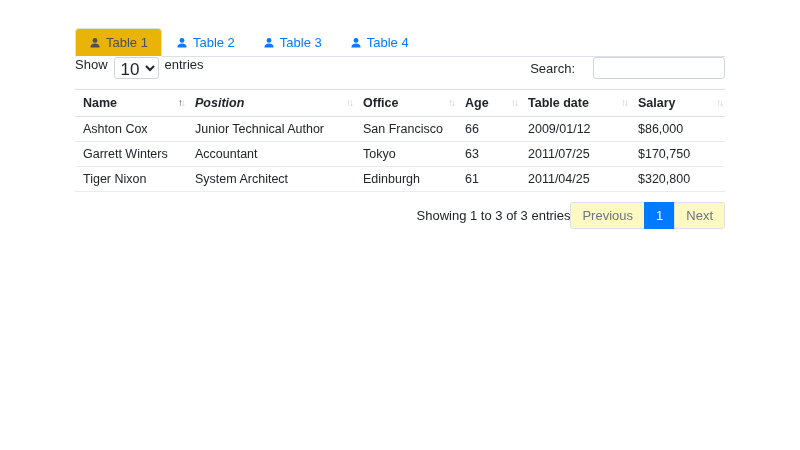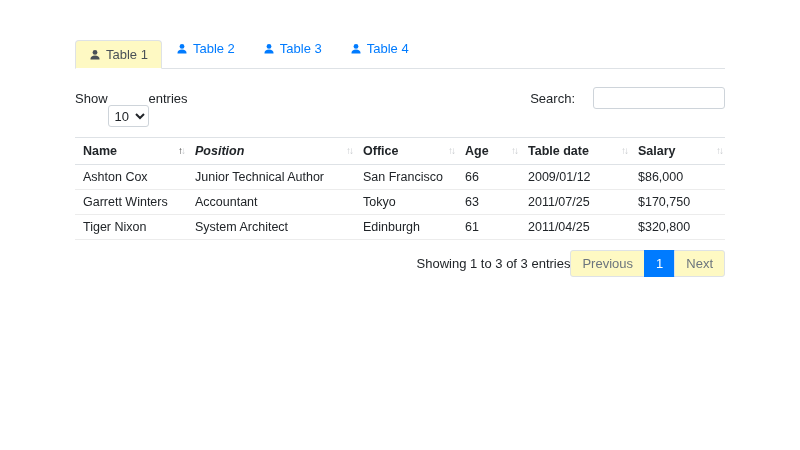--- a/index.html
+++ b/index.html
@@ -29,52 +29,50 @@
     padding: 6px 13px;
     margin-bottom: -1px;
     color: #007bff;
     cursor: pointer;
     border: 1px solid transparent;
     border-radius: 4px 4px 0 0;
     text-decoration: none;
   }
   .nav-tab.active {
     color: #495057;
-    background: #fef9c3;
+    background: #eab308;
     border-color: #dee2e6 #dee2e6 #ffffff;
-    margin-top: 12px;
   }
   .person-icon { width: 12px; height: 12px; fill: currentColor; display: inline-block; }
 
   
   .page-title {
     font-size: 23px;
     font-weight: 400;
     margin: 15px 0 12px 0;
     letter-spacing: 0.3px;
   }
 
   
   .controls-row {
     display: flex;
     justify-content: space-between;
     align-items: center;
     font-size: 13px;
     margin-bottom: 10px;
   }
-  .length-control { display: flex; align-items: center; }
+  .length-control { display: flex; gap: 6px; }
   .length-select {
-    font-size: 13px;
+    font-size: 17px;
     padding: 1px 2px;
     border: 1px solid #ced4da;
     border-radius: 3px;
     background: #ffffff;
     color: #212529;
     height: 22px;
-    margin-top: 36px;
   }
   .search-control { display: flex; align-items: center; gap: 18px; }
   .search-input {
     width: 132px;
     height: 22px;
     border: 1px solid #ced4da;
     border-radius: 3px;
     padding: 2px 6px;
     font-size: 13px;
   }

